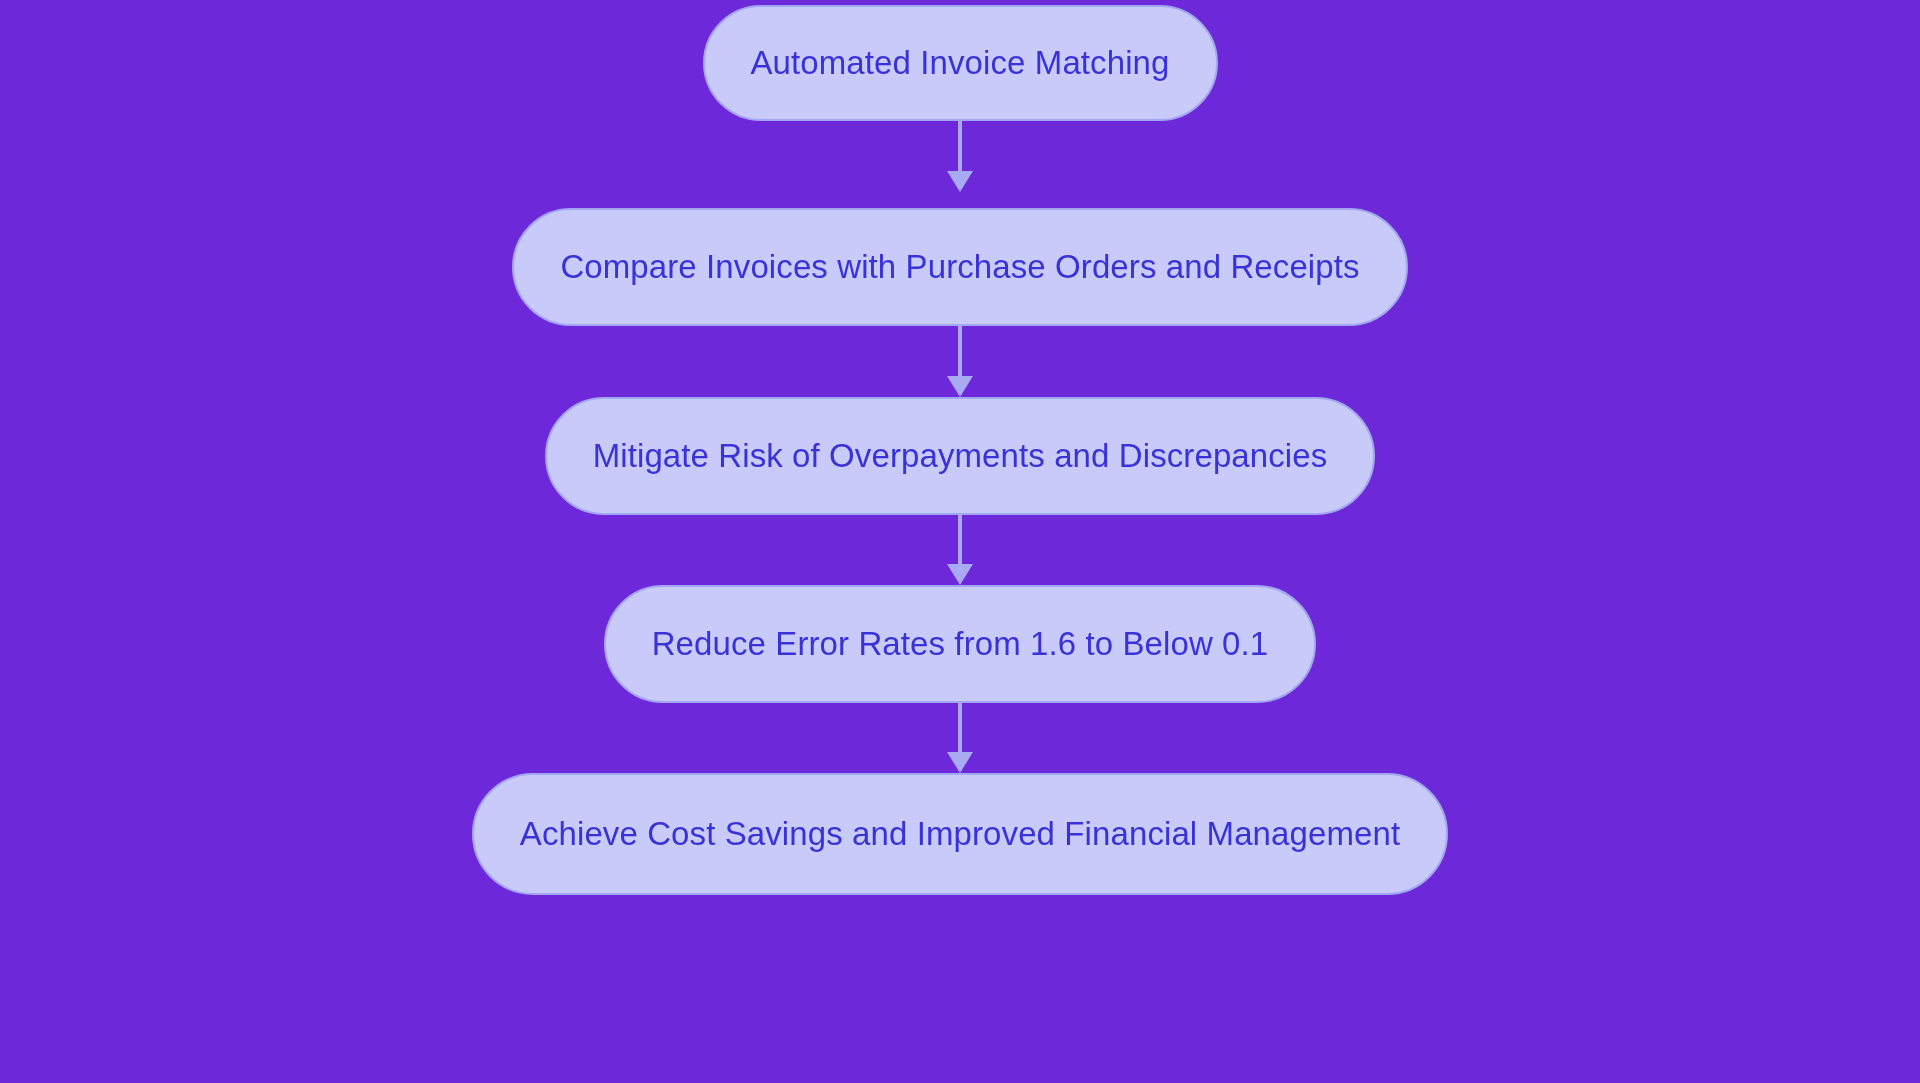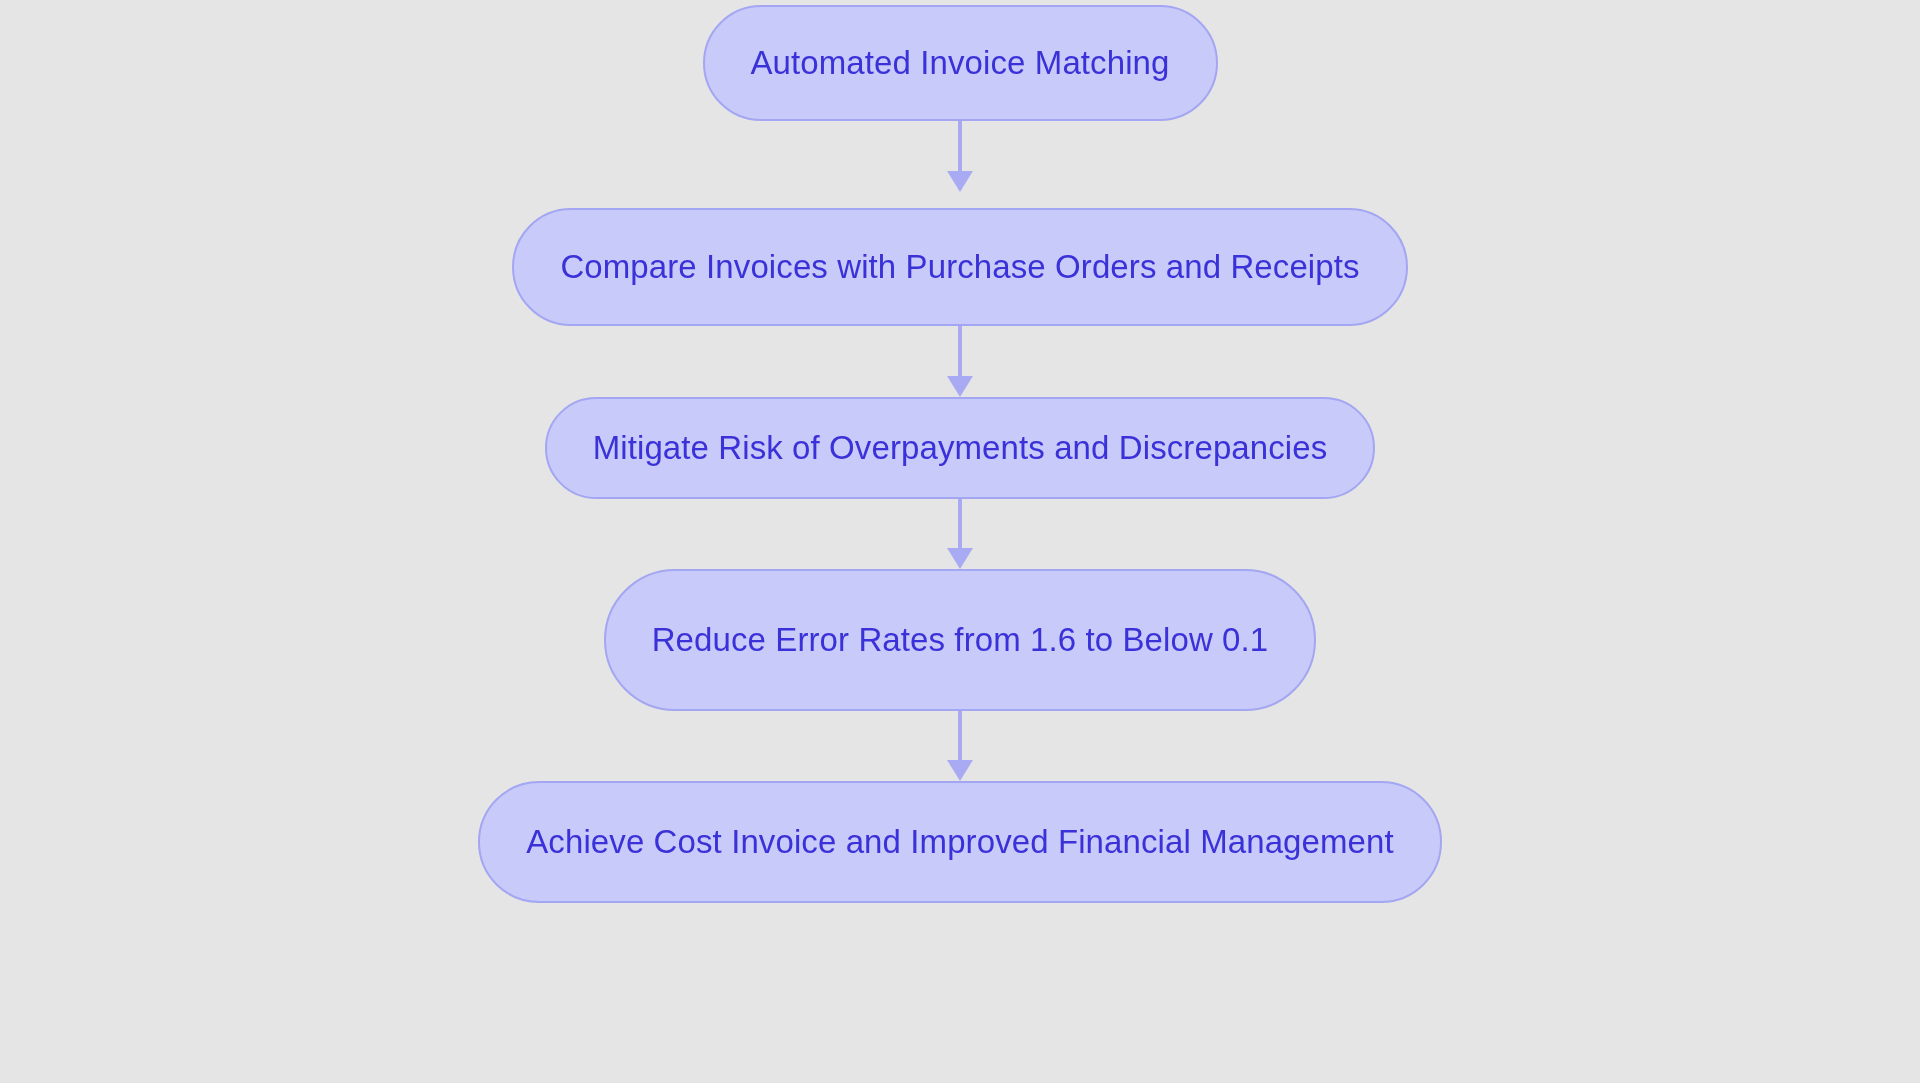--- a/index.html
+++ b/index.html
@@ -12,21 +12,21 @@
     width: 1920px;
     height: 1083px;
     font-family: "Liberation Sans", "DejaVu Sans", sans-serif;
     overflow: hidden;
   }
 
   #flowchart {
     position: relative;
     width: 1920px;
     height: 1083px;
-    background: #e5e5e5;
+    background: #6d28d9;
   }
 
   .flow-column {
     position: absolute;
     left: 0;
     top: 0;
     width: 1920px;
     height: 1083px;
     display: flex;
     flex-direction: column;
@@ -52,22 +52,22 @@
     font-size: 33px;
     font-weight: 400;
     letter-spacing: 0.1px;
     line-height: 1.15;
     color: #3a31d8;
   }
 
   
   .node-0 { height: 116px; margin-top: 5px; }
   .node-1 { height: 118px; margin-top: 16px; }
-  .node-2 { height: 102px; justify-content: center; }
-  .node-3 { height: 142px; }
+  .node-2 { height: 118px; justify-content: center; }
+  .node-3 { height: 118px; }
   .node-4 { height: 122px; }
 
   .connector {
     position: relative;
     width: 30px;
     display: flex;
     flex-direction: column;
     align-items: center;
     justify-content: flex-start;
   }
@@ -127,17 +127,17 @@
     <div class="node node-3">
       <span class="node-label">Reduce Error Rates from 1.6 to Below 0.1</span>
     </div>
 
     <div class="connector connector-3">
       <div class="connector-line"></div>
       <div class="connector-head"></div>
     </div>
 
     <div class="node node-4">
-      <span class="node-label">Achieve Cost Invoice and Improved Financial Management</span>
+      <span class="node-label">Achieve Cost Savings and Improved Financial Management</span>
     </div>
 
   </div>
 </div>
 
 </body></html>

